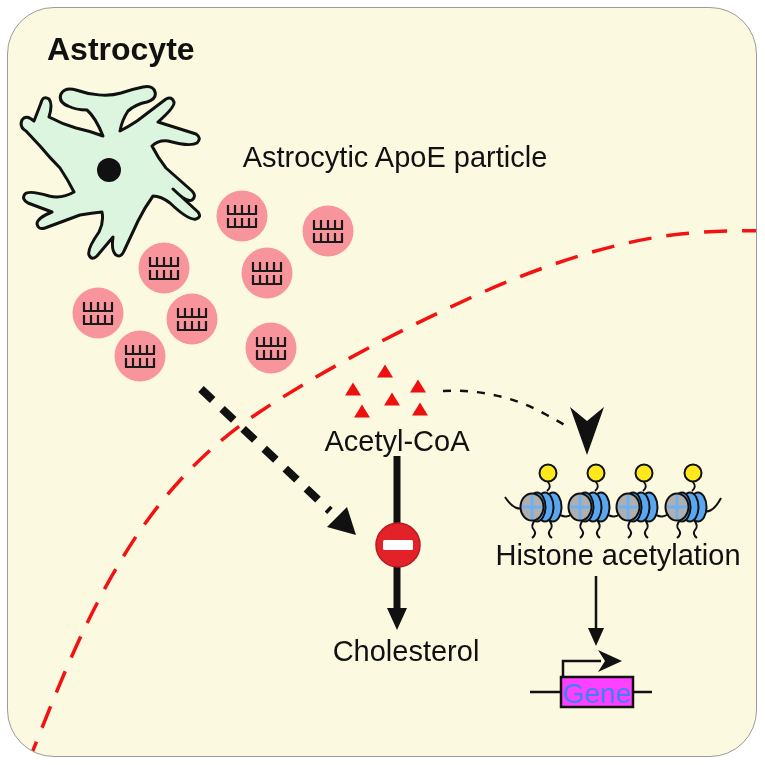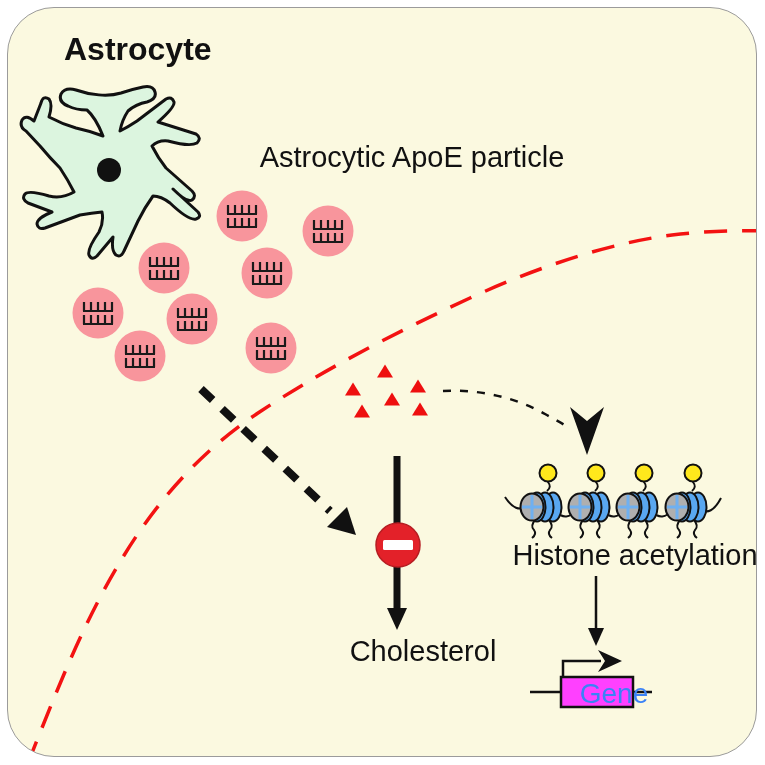--- a/index.html
+++ b/index.html
@@ -1,21 +1,21 @@
 <!DOCTYPE html>
 <html><head>
 <meta charset="utf-8">
 <style>
   html,body{margin:0;padding:0;background:#fff;}
   #stage{position:relative;width:765px;height:765px;background:#ffffff;overflow:hidden;
          font-family:"Liberation Sans",sans-serif;}
   #canvas{position:absolute;left:7px;top:7px;width:748px;height:748px;
           background:#FBF9E0;border:1.5px solid #9b9b9b;border-radius:47px;overflow:hidden;}
   #art{position:absolute;left:-8.5px;top:-8.5px;width:765px;height:765px;}
-  .lbl{position:absolute;color:#111;line-height:1.05;white-space:nowrap;z-index:5;margin-left:17px;}
+  .lbl{position:absolute;color:#111;line-height:1.05;white-space:nowrap;z-index:5;}
   .lbl.center{transform:translateX(-50%);}
   .title{font-weight:700;font-size:32px;}
   .plain{font-size:29px;}
   .gene-text{font-size:28px;color:#3b82f6;}
 </style>
 </head>
 <body>
 
 <div id="stage">
   <div id="canvas">
@@ -122,16 +122,17 @@
         <line x1="530" y1="692" x2="652" y2="692" stroke="#111" stroke-width="2.5"></line>
         <path d="M 563 677 V 661 H 601" fill="none" stroke="#111" stroke-width="2.5"></path>
         <polygon points="598,650 622,661 598,672 605,661" fill="#111"></polygon>
         <rect x="561" y="677" width="72" height="30" stroke="#111" stroke-width="2.5" fill="#FF40FF"></rect>
       </g>
     </svg>
   </div>
 
   <div class="lbl title" style="left:47px;top:33px;">Astrocyte</div>
   <div class="lbl plain center" style="left:395px;top:142px;">Astrocytic ApoE particle</div>
+  <div class="lbl plain center" style="left:397px;top:426px;">Acetyl-CoA</div>
   <div class="lbl plain center" style="left:618px;top:540px;">Histone acetylation</div>
   <div class="lbl plain center" style="left:406px;top:636px;">Cholesterol</div>
   <div class="lbl gene-text center" style="left:597px;top:679px;">Gene</div>
 </div>
 
 </body></html>

